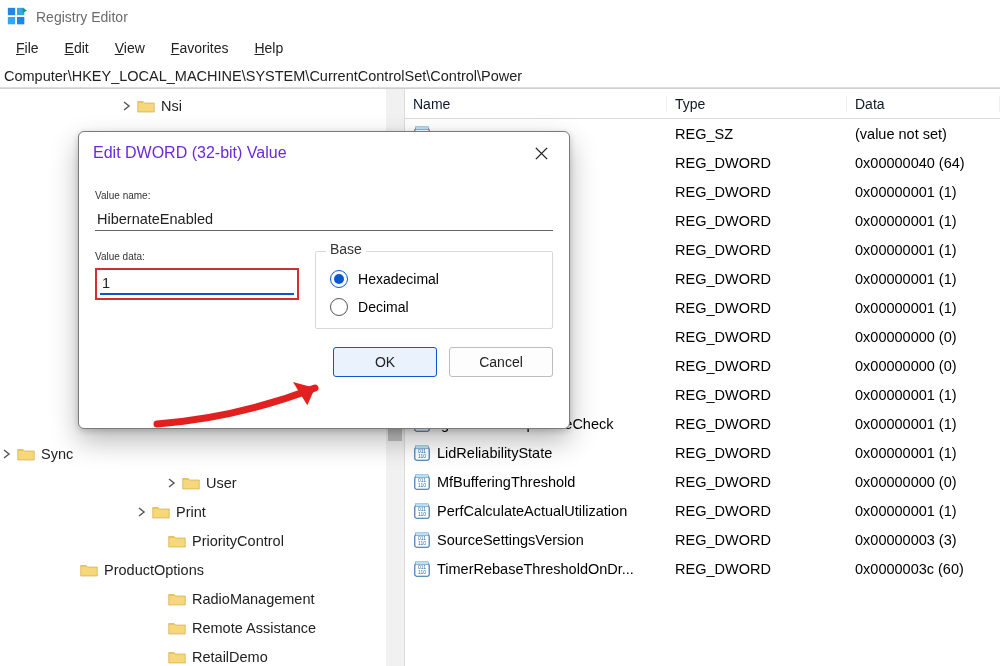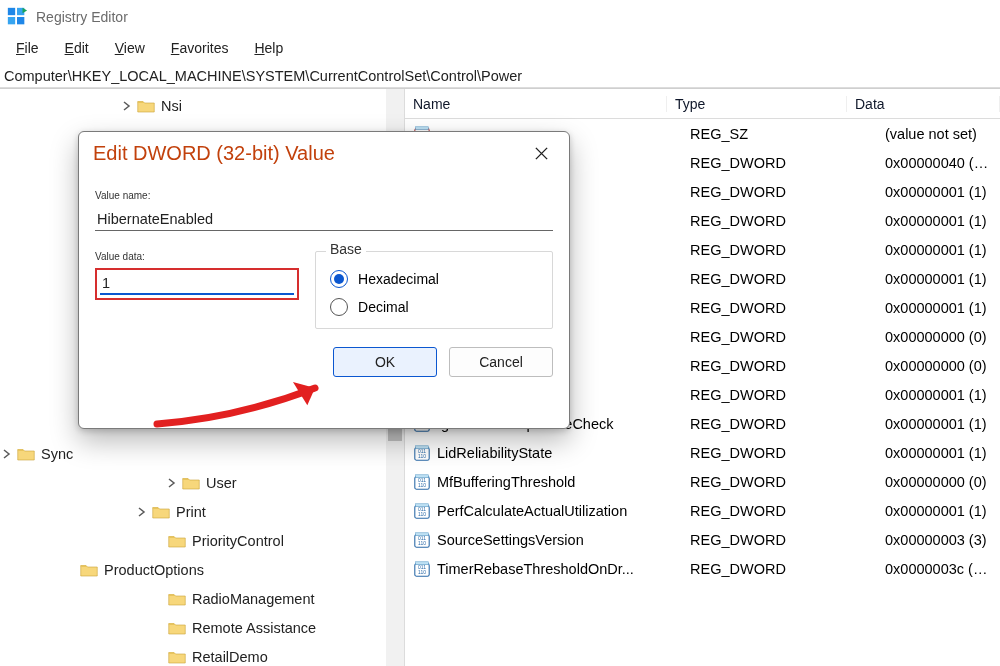--- a/index.html
+++ b/index.html
@@ -141,21 +141,20 @@
     }
     .col-name { width: 262px; }
     .col-type { width: 180px; }
     .col-data { flex: 1; }
     .list-body .row {
       display: flex;
       align-items: center;
       height: 29px;
       font-size: 14.5px;
       white-space: nowrap;
-      gap: 15px;
     }
     .list-body .row .cell {
       padding: 0 8px;
       overflow: hidden;
       text-overflow: ellipsis;
     }
     .cell-name { width: 262px; display: flex; align-items: center;}
     .cell-type { width: 180px; }
     .cell-data { flex: 1; }
     .val-ic {
@@ -177,22 +176,22 @@
       box-shadow: 0 12px 28px rgba(0,0,0,0.28), 0 2px 6px rgba(0,0,0,0.18);
       z-index: 50;
     }
     .dlg-titlebar {
       height: 42px;
       display: flex;
       align-items: center;
       padding: 0 14px;
     }
     .dlg-title {
-      font-size: 20px;
-      color: #c2410c;
+      font-size: 16px;
+      color: #6d28d9;
       flex: 1;
     }
     .dlg-close {
       width: 28px;
       height: 28px;
       display: flex;
       align-items: center;
       justify-content: center;
       cursor: default;
     }

